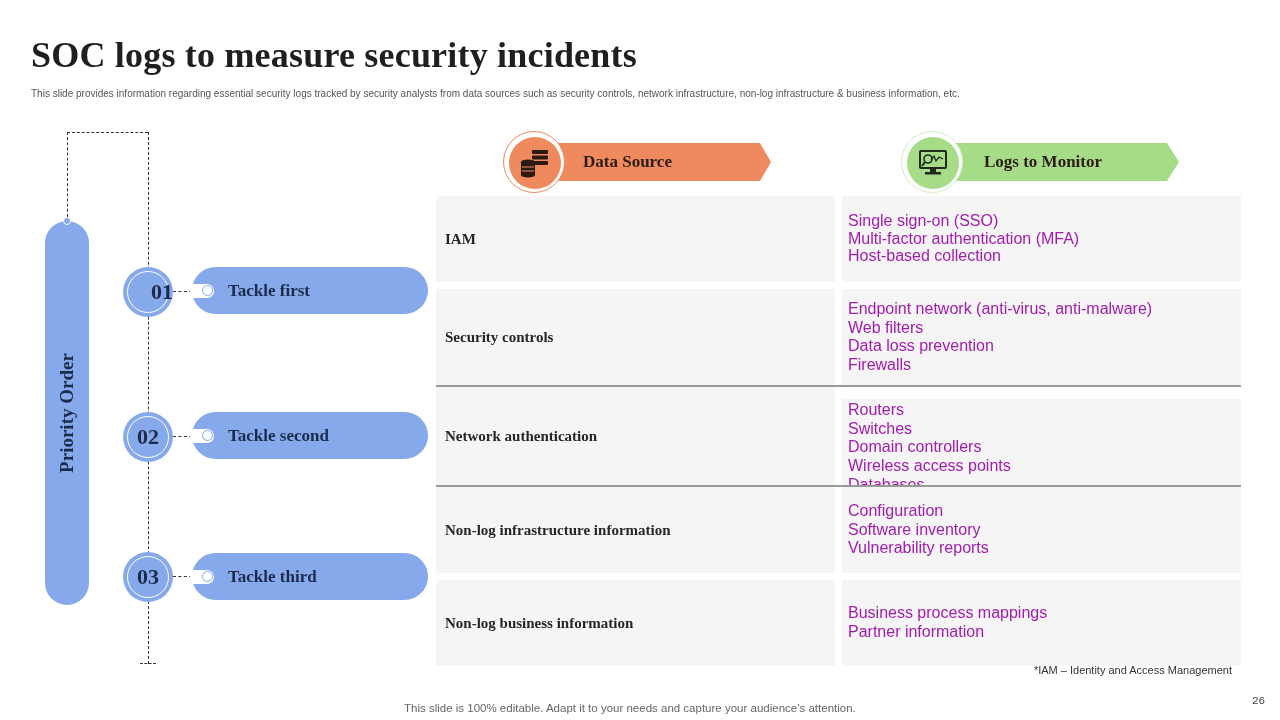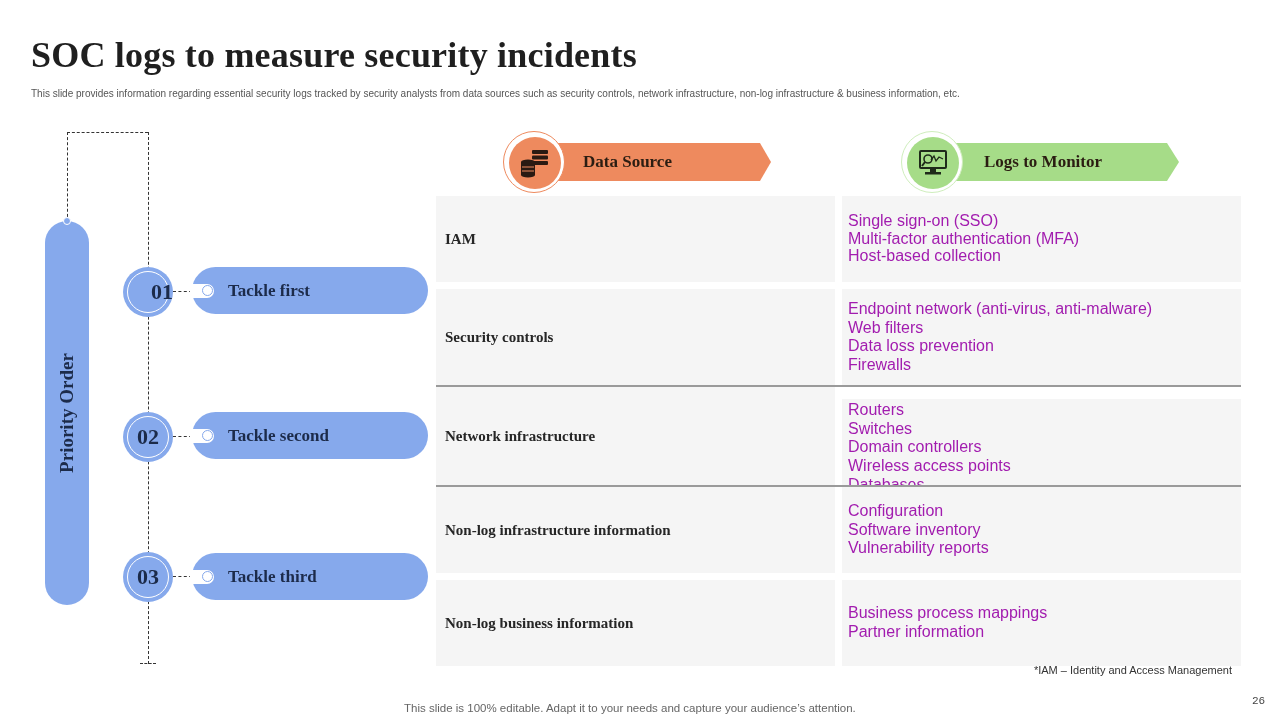--- a/index.html
+++ b/index.html
@@ -208,21 +208,21 @@
   <ul>
     <li>Endpoint network (anti-virus, anti-malware)</li>
     <li>Web filters</li>
     <li>Data loss prevention</li>
     <li>Firewalls</li>
   </ul>
 </div>
 <div class="sep" style="top:385px;"></div>
 
 <div class="cell left" style="left:436px; top:387px; width:399px; height:98px;">
-  <div class="src">Network infrastructure</div>
+  <div class="src">Network authentication</div>
 </div>
 <div class="cell right" style="left:842px; top:387px; width:399px; height:98px;margin-top:12px;">
   <ul>
     <li>Routers</li>
     <li>Switches</li>
     <li>Domain controllers</li>
     <li>Wireless access points</li>
     <li>Databases</li>
   </ul>
 </div>

